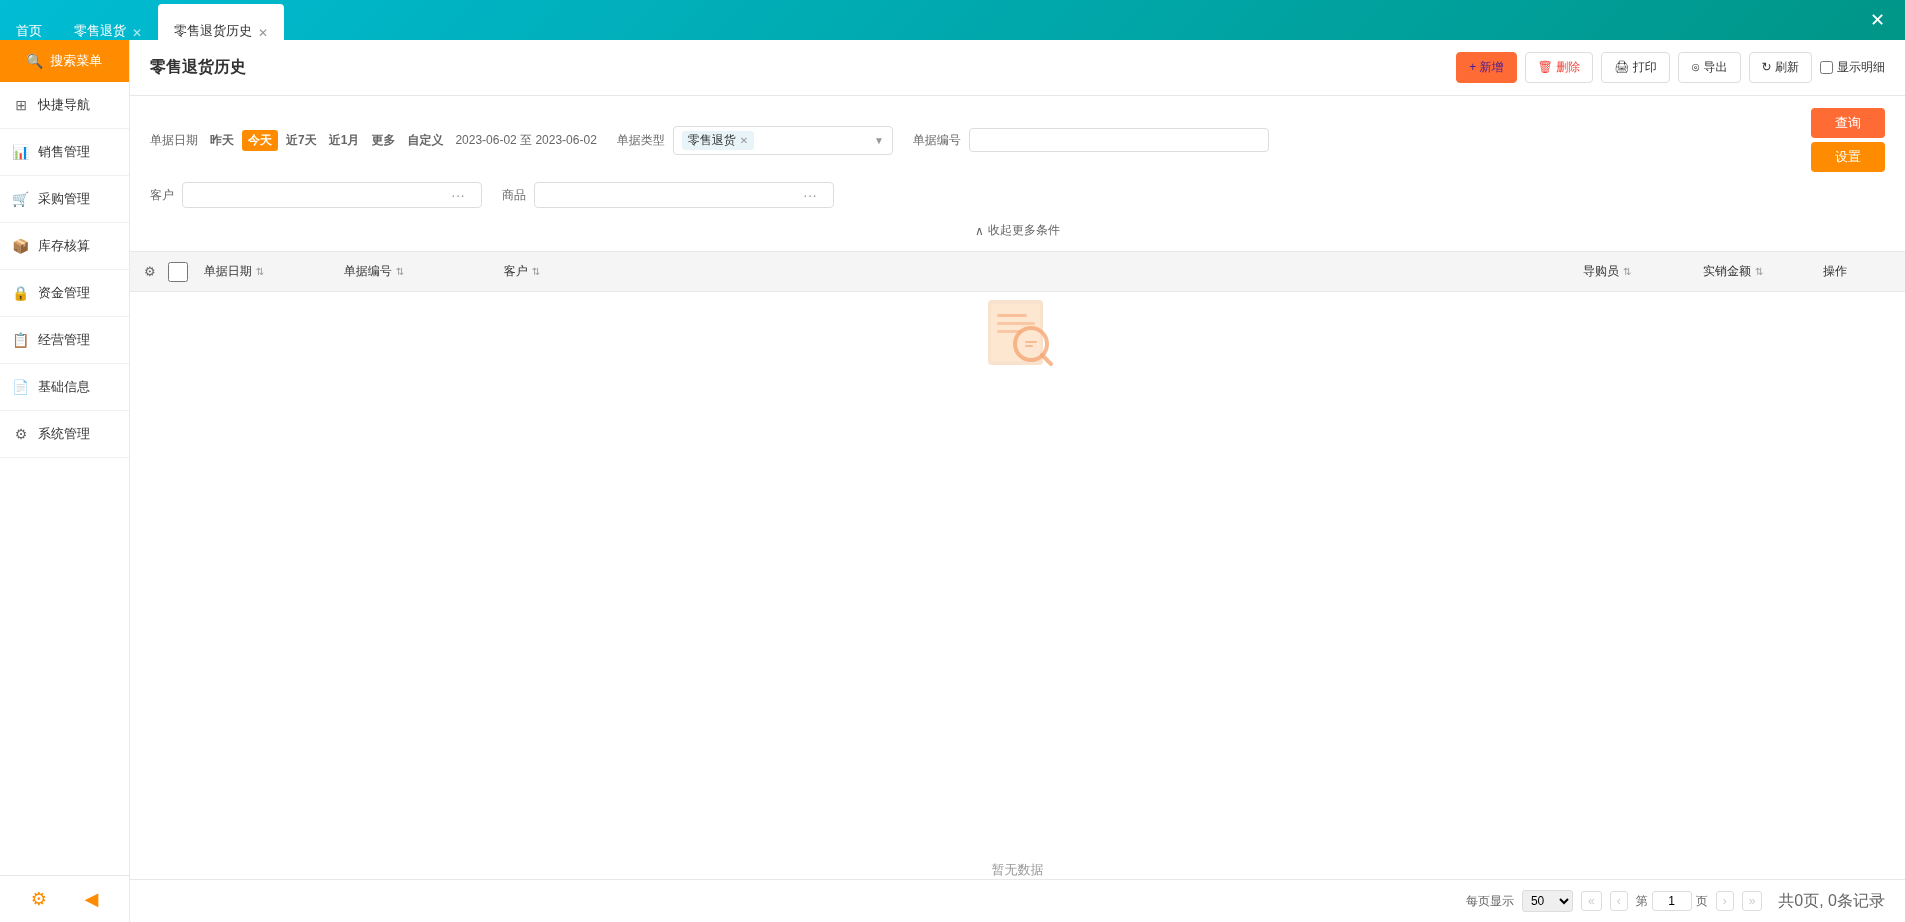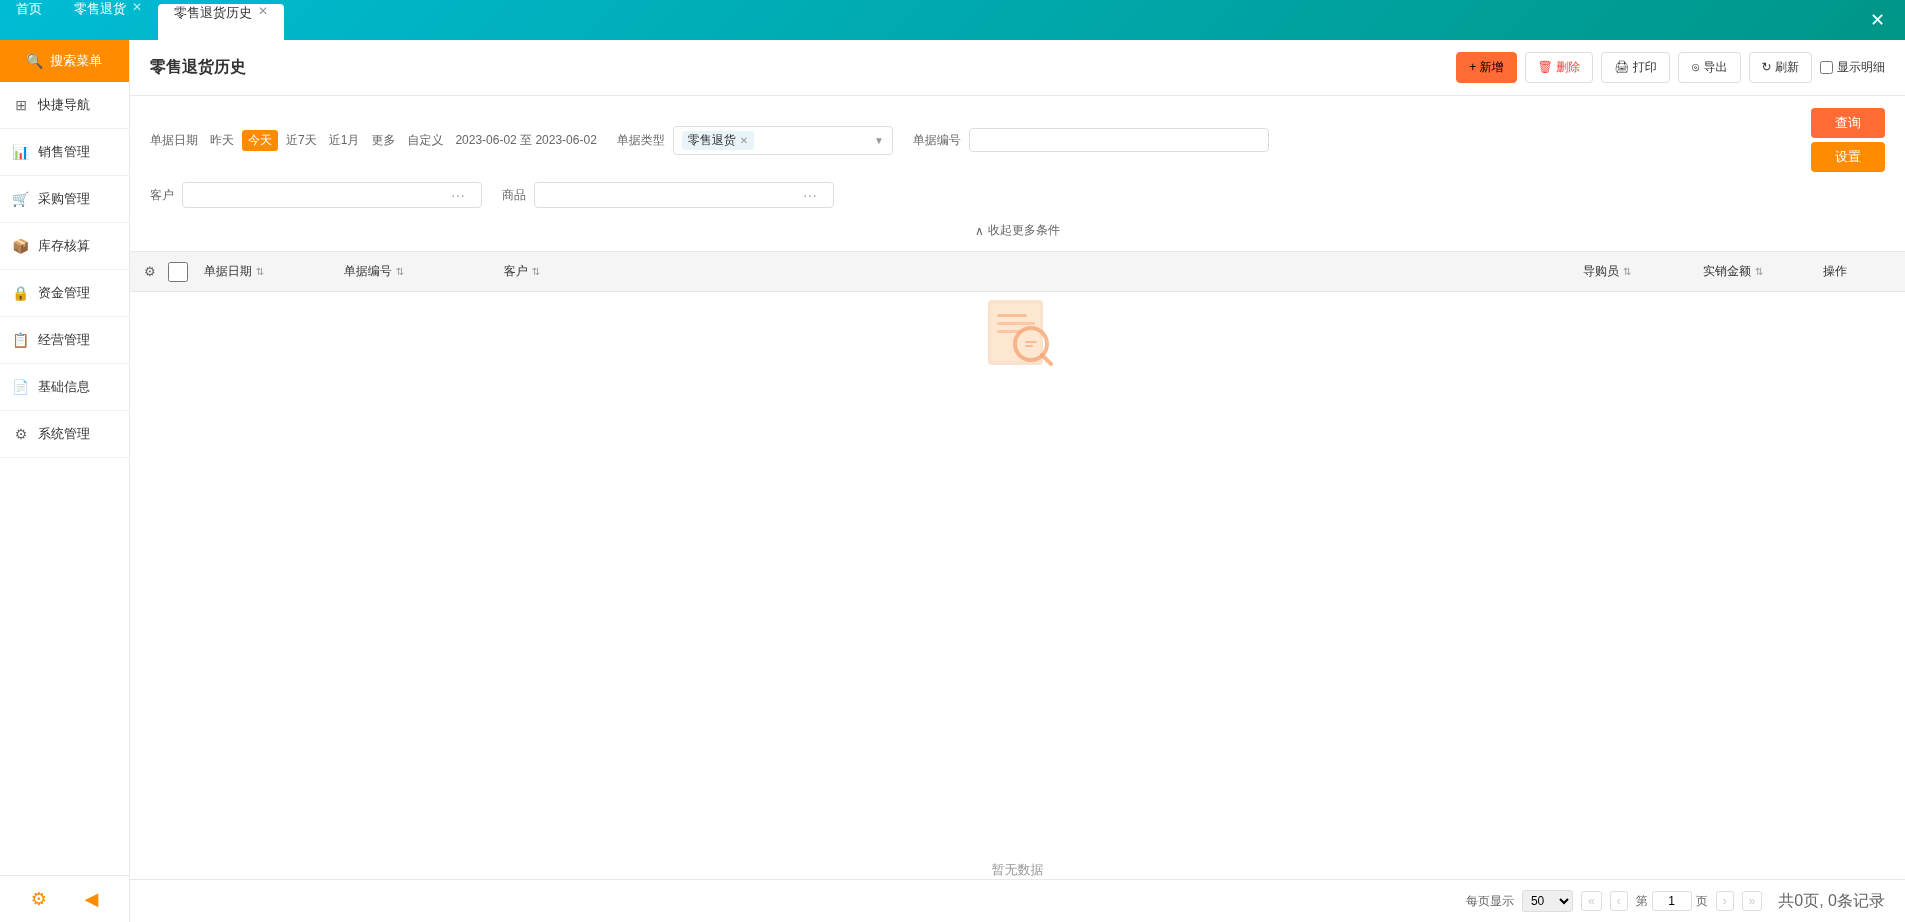--- a/index.html
+++ b/index.html
@@ -1,21 +1,21 @@
 <!DOCTYPE html>
 <html><head>
   <meta charset="utf-8">
   <style>
     * { margin: 0; padding: 0; box-sizing: border-box; }
     body { font-family: 'Microsoft YaHei', Arial, sans-serif; font-size: 13px; background: #f5f5f5; color: #333; width: 1905px; height: 922px; overflow: hidden; display: flex; flex-direction: column; }
 
     
     .top-bar { height: 40px; background: linear-gradient(135deg, #00bcd4, #009688); display: flex; align-items: center; padding: 0; flex-shrink: 0; }
     .top-bar-tabs { display: flex; align-items: stretch; height: 100%; flex: 1; }
-    .tab-item { display: flex; align-items: flex-start; padding: 0 16px; color: #fff; cursor: pointer; font-size: 13px; position: relative; gap: 6px; }
+    .tab-item { display: flex; align-items: flex-end; padding: 0 16px; color: #fff; cursor: pointer; font-size: 13px; position: relative; gap: 6px; }
     .tab-item.active { background: #fff; color: #333; border-radius: 4px 4px 0 0; margin-top: 4px; }
     .tab-item .tab-close { font-size: 12px; opacity: 0.7; }
     .tab-item.active .tab-close { color: #666; }
     .top-bar-right { display: flex; align-items: center; padding-right: 16px; }
     .top-close-btn { color: #fff; font-size: 18px; cursor: pointer; padding: 4px; }
 
     
     .main-layout { display: flex; flex: 1; overflow: hidden; }
 
     
@@ -29,30 +29,30 @@
     .sidebar-bottom-icon { color: #ff8c00; font-size: 18px; cursor: pointer; }
 
     
     .content { flex: 1; display: flex; flex-direction: column; overflow: hidden; background: #f5f5f5; }
 
     
     .page-header { background: #fff; padding: 12px 20px; display: flex; align-items: center; justify-content: space-between; border-bottom: 1px solid #e8e8e8; flex-shrink: 0; }
     .page-title { font-size: 16px; font-weight: bold; color: #333; }
     .toolbar { display: flex; align-items: center; gap: 8px; }
     .toolbar-btn { display: flex; align-items: center; gap: 4px; padding: 6px 12px; border: 1px solid #ddd; border-radius: 4px; background: #fff; cursor: pointer; font-size: 12px; color: #333; }
-    .toolbar-btn.primary { background: #ff6b35; border-color: #ff6b35; color: #000000; }
+    .toolbar-btn.primary { background: #ff6b35; border-color: #ff6b35; color: #4c1d95; }
     .toolbar-btn.danger { color: #f44336; border-color: #ddd; text-align: center; }
     .show-detail-check { display: flex; align-items: center; gap: 4px; font-size: 12px; color: #333; cursor: pointer; }
 
     
     .filter-area { background: #fff; padding: 12px 20px; border-bottom: 1px solid #e8e8e8; flex-shrink: 0; }
     .filter-row { display: flex; align-items: center; gap: 20px; margin-bottom: 10px; flex-wrap: wrap; }
     .filter-item { display: flex; align-items: center; gap: 8px; }
     .filter-label { font-size: 12px; color: #666; white-space: nowrap; }
-    .date-shortcuts { display: flex; align-items: center; gap: 4px; }
+    .date-shortcuts { display: flex; align-items: center; gap: 4px; font-weight: bold; }
     .date-btn { font-size: 12px; color: #666; cursor: pointer; padding: 2px 4px; }
     .date-btn.active { background: #ff8c00; color: #fff; border-radius: 3px; padding: 2px 6px; }
     .date-range { font-size: 12px; color: #666; }
     .tag-select { display: flex; align-items: center; gap: 4px; border: 1px solid #ddd; border-radius: 4px; padding: 4px 8px; min-width: 200px; background: #fff; cursor: pointer; }
     .tag-item { background: #e8f4f8; border-radius: 3px; padding: 1px 6px; font-size: 12px; color: #333; display: flex; align-items: center; gap: 4px; }
     .tag-close { cursor: pointer; color: #999; font-size: 10px; }
     .select-arrow { margin-left: auto; color: #999; font-size: 10px; }
     .filter-input { border: 1px solid #ddd; border-radius: 4px; padding: 4px 8px; font-size: 12px; min-width: 200px; color: #333; outline: none; }
     .ellipsis-btn { color: #999; cursor: pointer; font-size: 14px; }
     .collapse-btn { display: flex; align-items: center; gap: 4px; color: #666; font-size: 12px; cursor: pointer; margin: 4px auto 0; width: fit-content; }

